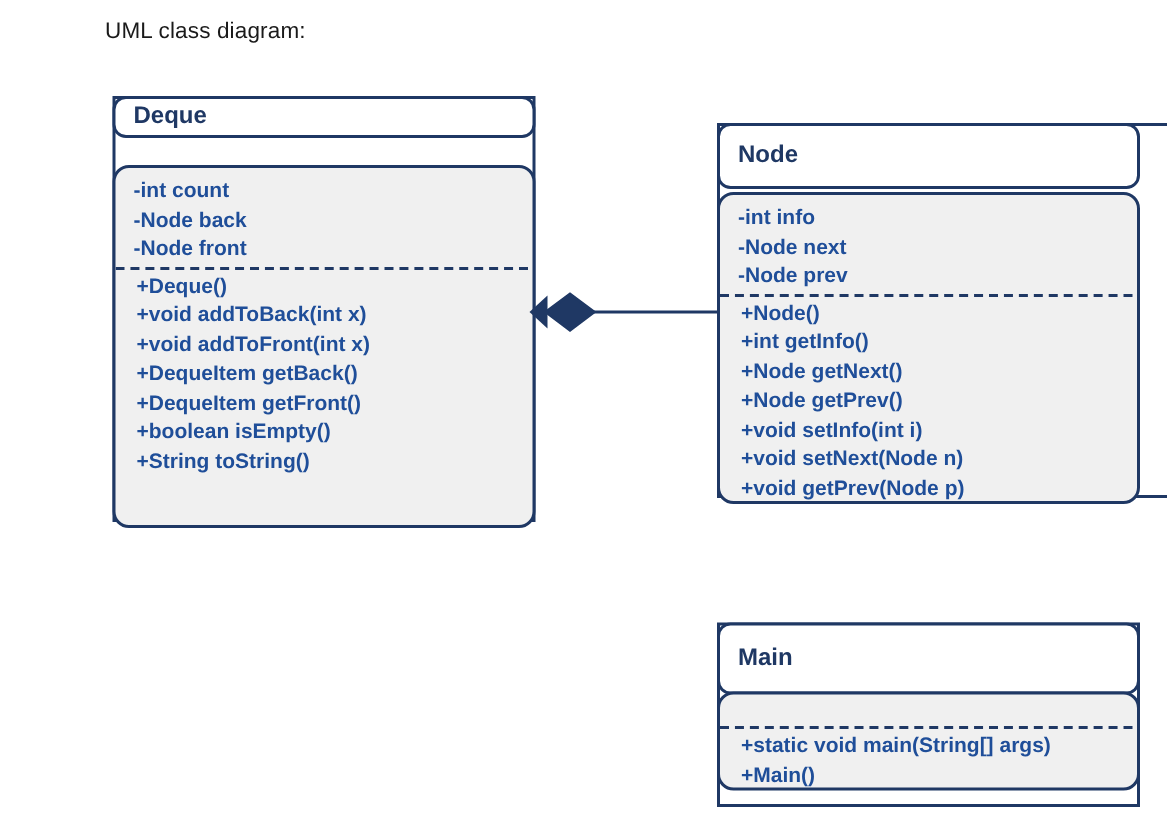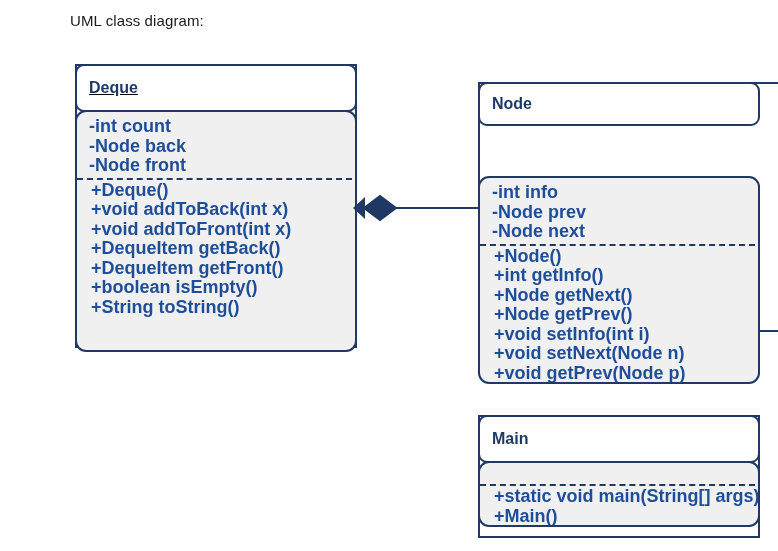--- a/index.html
+++ b/index.html
@@ -58,21 +58,21 @@
     position: absolute;
     box-sizing: border-box;
     left: -2px;
     border: 2px solid #1F3864;
     border-radius: 11px;
     background: #F0F0F0;
     padding: 5px 0 6px 0;
     overflow: hidden;
   }
   .member {
-    font-size: 18px;
+    font-size: 14px;
     font-weight: bold;
     color: #1F4E99;
     line-height: 19.5px;
     white-space: nowrap;
     padding-left: 14px;
   }
   .member-attr { padding-left: 12px; }
   .separator {
     height: 0;
     border-top: 2px dashed #1F3864;
@@ -94,21 +94,21 @@
   }
 </style>
 </head>
 <body>
 
 <div id="canvas">
 
   <div class="caption">UML class diagram:</div>
 
   <div class="uml-class" style="left:75px; top:64px; width:282px; height:284px;">
-    <div class="uml-title" style="width:282px; height:48px;text-decoration:underline;">
+    <div class="uml-title" style="width:282px; height:28px;">
       <span class="uml-title-text">Deque</span>
     </div>
     <div class="uml-body" style="top:44px; width:282px; height:242px;">
       <div class="member member-attr">-int count</div>
       <div class="member member-attr">-Node back</div>
       <div class="member member-attr">-Node front</div>
       <div class="separator"></div>
       <div class="member">+Deque()</div>
       <div class="member">+void addToBack(int x)</div>
       <div class="member">+void addToFront(int x)</div>
@@ -116,24 +116,24 @@
       <div class="member">+DequeItem getFront()</div>
       <div class="member">+boolean isEmpty()</div>
       <div class="member">+String toString()</div>
     </div>
   </div>
 
   <div class="uml-class" style="left:478px; top:82px; width:314px; height:250px;">
     <div class="uml-title" style="width:282px; height:44px;">
       <span class="uml-title-text">Node</span>
     </div>
-    <div class="uml-body" style="top:44px; width:282px; height:208px;margin-top:48px;">
+    <div class="uml-body" style="top:44px; width:282px; height:208px;">
       <div class="member member-attr">-int info</div>
+      <div class="member member-attr">-Node next</div>
       <div class="member member-attr">-Node prev</div>
-      <div class="member member-attr">-Node next</div>
       <div class="separator"></div>
       <div class="member">+Node()</div>
       <div class="member">+int getInfo()</div>
       <div class="member">+Node getNext()</div>
       <div class="member">+Node getPrev()</div>
       <div class="member">+void setInfo(int i)</div>
       <div class="member">+void setNext(Node n)</div>
       <div class="member">+void getPrev(Node p)</div>
     </div>
   </div>

